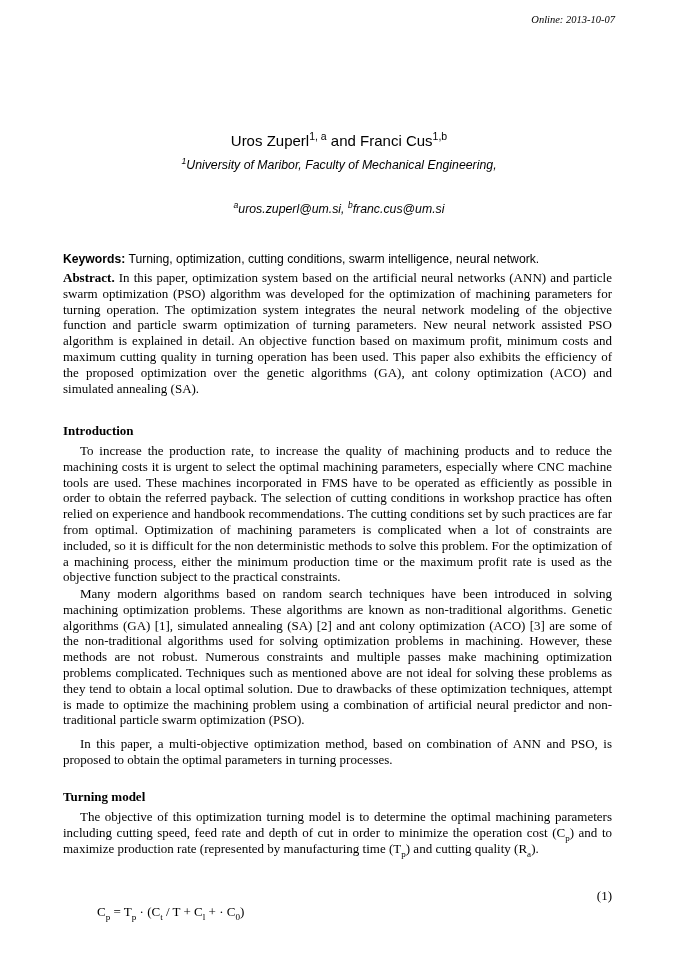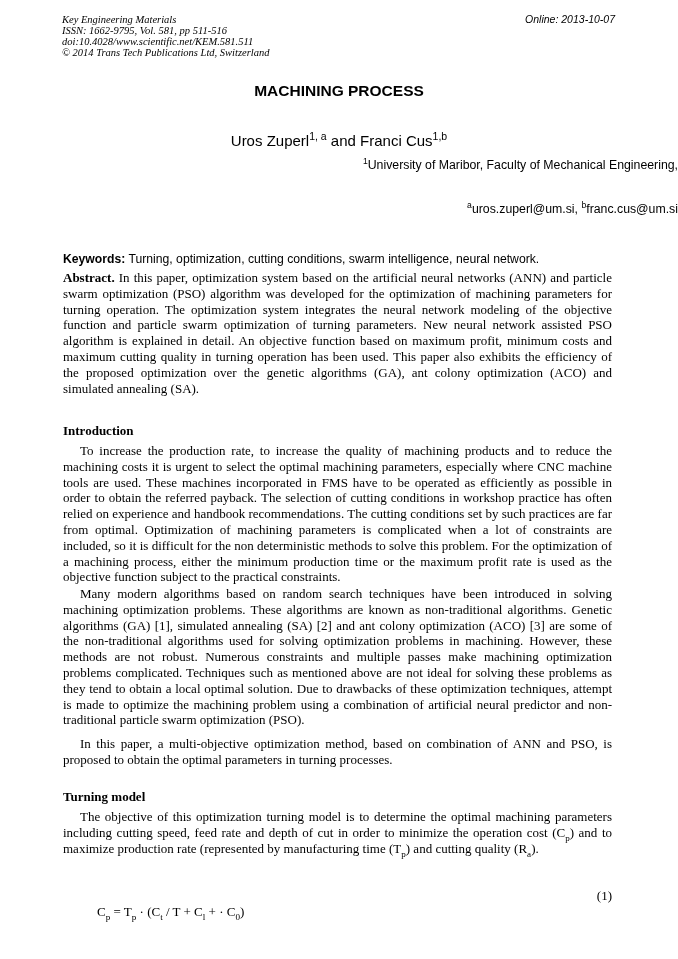--- a/index.html
+++ b/index.html
@@ -1,52 +1,45 @@
 <!DOCTYPE html>
 <html><head>
 <meta charset="utf-8">
 <style>
   html, body { margin: 0; padding: 0; background: #ffffff; }
   body { width: 678px; height: 959px; position: relative; overflow: hidden; color: #000; }
   .page { position: absolute; left: 0; top: 0; width: 678px; height: 959px; }
 
   .hdr-left { position: absolute; left: 62px; top: 14px; font-family: "Liberation Serif", serif; font-style: italic; font-size: 10.5px; line-height: 11px; }
-  .hdr-right { position: absolute; right: 63px; top: 14px; font-family: Liberation Sans, sans-serif; font-style: italic; font-size: 10.5px; line-height: 11px; }
+  .hdr-right { position: absolute; right: 63px; top: 14px; font-family: Liberation Serif, serif; font-style: italic; font-size: 10.5px; line-height: 11px; }
 
   .title { position: absolute; left: 40px; width: 598px; top: 81px; text-align: center; font-family: "Liberation Sans", sans-serif; font-weight: bold; font-size: 15.5px; line-height: 20px; }
   .authors { position: absolute; left: 0; width: 678px; top: 132px; text-align: center; font-family: "Liberation Sans", sans-serif; font-size: 15px; line-height: 18px; }
-  .affil { position: absolute; left: 0; width: 678px; text-align: right; font-family: "Liberation Sans", sans-serif; font-size: 12.3px; line-height: 15px; }
+  .affil { position: absolute; left: 0; width: 678px; text-align: center; font-family: "Liberation Sans", sans-serif; font-size: 12.3px; line-height: 15px; font-style: italic; }
   sup { font-size: 70%; line-height: 0; vertical-align: super; }
   sub { font-size: 70%; line-height: 0; vertical-align: sub; }
 
   .keywords { position: absolute; left: 63px; top: 252px; width: 560px; font-family: "Liberation Sans", sans-serif; font-size: 12.2px; line-height: 14px; }
   .keywords b { font-weight: bold; }
 
   .para { position: absolute; left: 63px; width: 549px; font-family: "Liberation Serif", serif; font-size: 13px; line-height: 15.8px; text-align: justify; }
   .indent { text-indent: 17px; }
   .heading { position: absolute; left: 63px; font-family: "Liberation Serif", serif; font-weight: bold; font-size: 13px; line-height: 15px; }
 
   .eq { position: absolute; left: 84px; top: 888px; font-family: "Liberation Serif", serif; font-size: 13px; line-height: 16px; }
   .eqnum { position: absolute; right: 66px; top: 888px; font-family: "Liberation Serif", serif; font-size: 13px; line-height: 16px; }
 </style>
 </head>
 <body>
 
 <div class="page">
 
-  <div class="hdr-left">
-    <div>Key Engineering Materials</div>
-    <div>ISSN: 1662-9795, Vol. 581, pp 511-516</div>
-    <div>doi:10.4028/www.scientific.net/KEM.581.511</div>
-    <div>© 2014 Trans Tech Publications Ltd, Switzerland</div>
-  </div>
   <div class="hdr-right">Online: 2013-10-07</div>
 
   <div class="title">
-    <div>MACHINING PROCESS</div>
   </div>
 
   <div class="authors">
     <span>Uros Zuperl</span><sup>1, a</sup><span style="white-space:pre"> and </span><span>Franci Cus</span><sup>1,b</sup>
   </div>
 
   <div class="affil" style="top:158px">
     <sup>1</sup><span>University of Maribor, Faculty of Mechanical Engineering,</span>
   </div>
   <div class="affil" style="top:202px">

